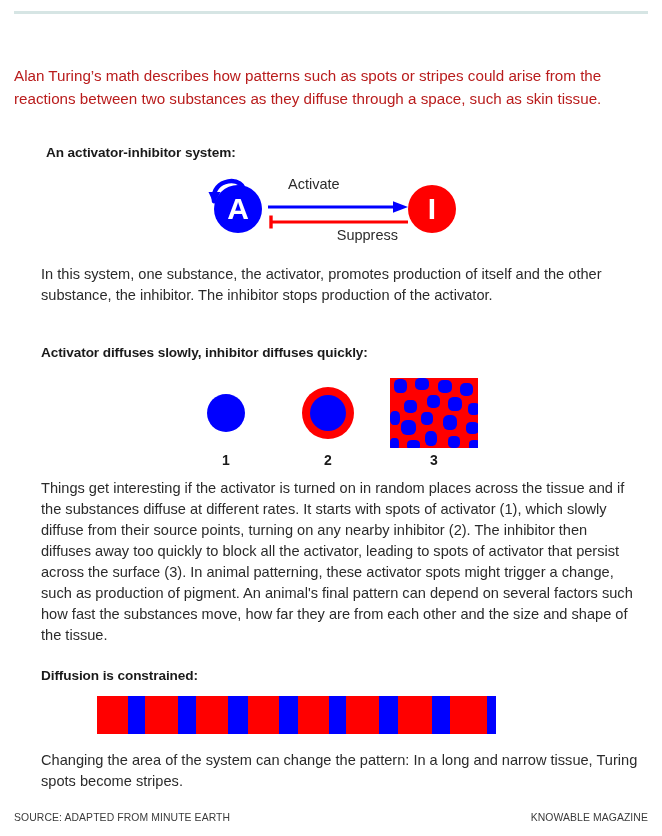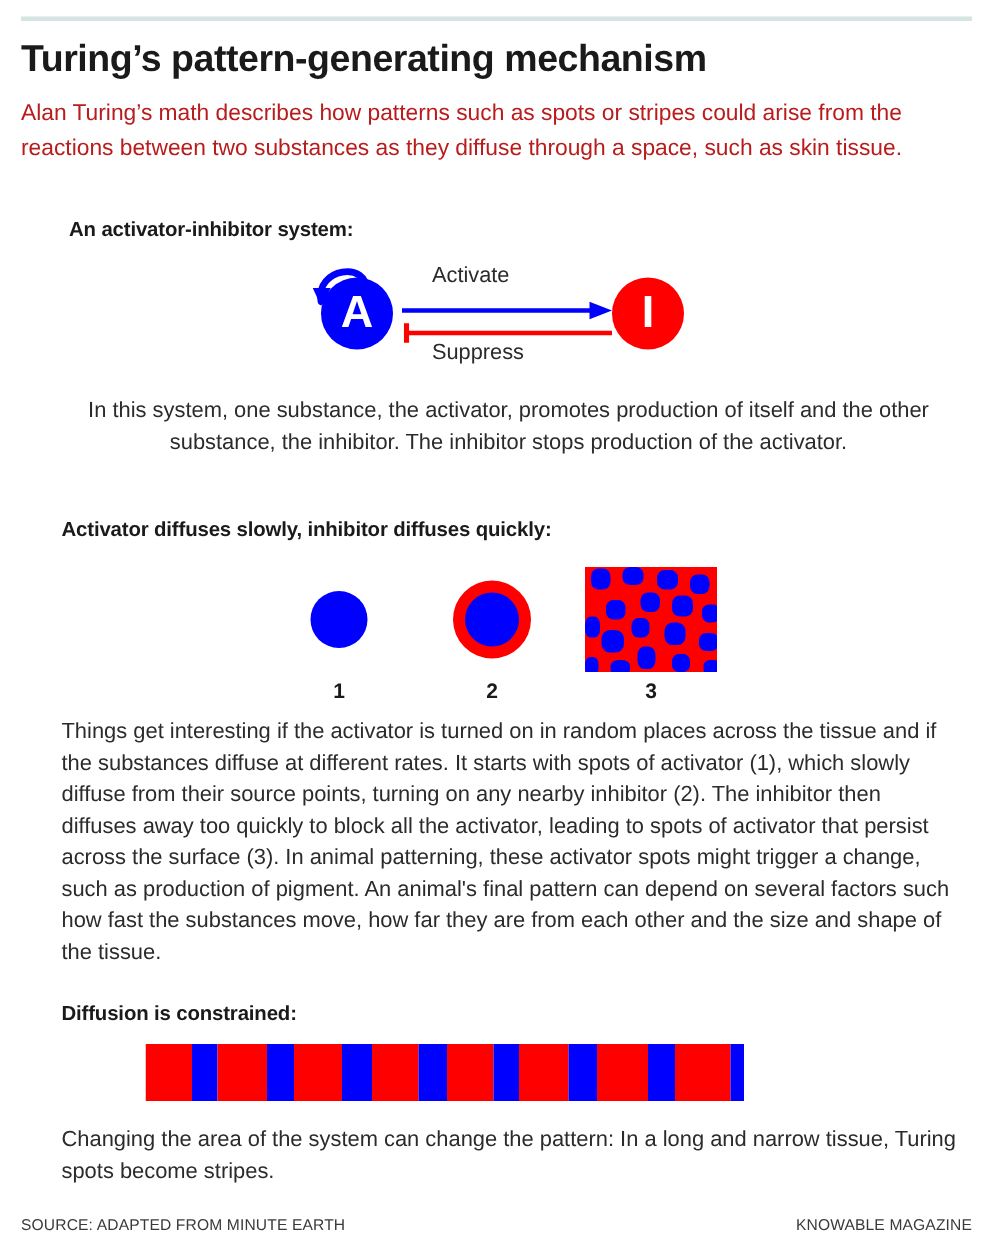--- a/index.html
+++ b/index.html
@@ -123,21 +123,21 @@
     width: 110px;
     text-align: left;
     font-size: 14.5px;
     color: #2b2b2b;
   }
   .lbl-suppress {
     position: absolute;
     left: 108px;
     top: 59px;
     width: 110px;
-    text-align: left;
+    text-align: right;
     font-size: 14.5px;
     color: #2b2b2b;
   }
 
   
   .figs {
     position: absolute;
     left: 180px;
     top: 378px;
     width: 310px;
@@ -238,21 +238,20 @@
     color: #3a3a3a;
   }
 </style>
 </head>
 <body>
 
 <div class="page">
 
   <div class="top-rule"></div>
 
-  <div class="title">Turing’s pattern-generating mechanism</div>
   <div class="intro">Alan Turing’s math describes how patterns such as spots or stripes could arise from the reactions between two substances as they diffuse through a space, such as skin tissue.</div>
 
   <div class="sec-head" style="left:46px; top:145px;">An activator-inhibitor system:</div>
 
   <div class="diagram1">
 
     <svg class="selfloop" viewBox="0 0 60 40">
       <path d="M14 33 C10 10, 46 6, 44 26" fill="none" stroke="#0000ff" stroke-width="4.5" stroke-linecap="round"></path>
       <path d="M14 36 L8.5 24 L20.5 24 Z" fill="#0000ff"></path>
     </svg>
@@ -272,21 +271,21 @@
 
     <svg class="arrow-suppress" viewBox="0 0 140 14">
       <line x1="4" y1="7" x2="140" y2="7" stroke="#ff0000" stroke-width="3"></line>
       <line x1="3" y1="0.5" x2="3" y2="13.5" stroke="#ff0000" stroke-width="3.4"></line>
     </svg>
 
     <div class="lbl-activate">Activate</div>
     <div class="lbl-suppress">Suppress</div>
   </div>
 
-  <div class="body-text" style="left:41px; top:264px; width:596px;text-align:center;">In this system, one substance, the activator, promotes production of itself and the other substance, the inhibitor. The inhibitor stops production of the activator.</div>
+  <div class="body-text" style="left:41px; top:264px; width:596px;">In this system, one substance, the activator, promotes production of itself and the other substance, the inhibitor. The inhibitor stops production of the activator.</div>
 
   <div class="sec-head" style="left:41px; top:345px;">Activator diffuses slowly, inhibitor diffuses quickly:</div>
 
   <div class="figs">
 
     <div class="fig fig-1">
       <div class="fig-art">
         <div class="circle-blue"></div>
       </div>
       <div class="fig-num">1</div>

